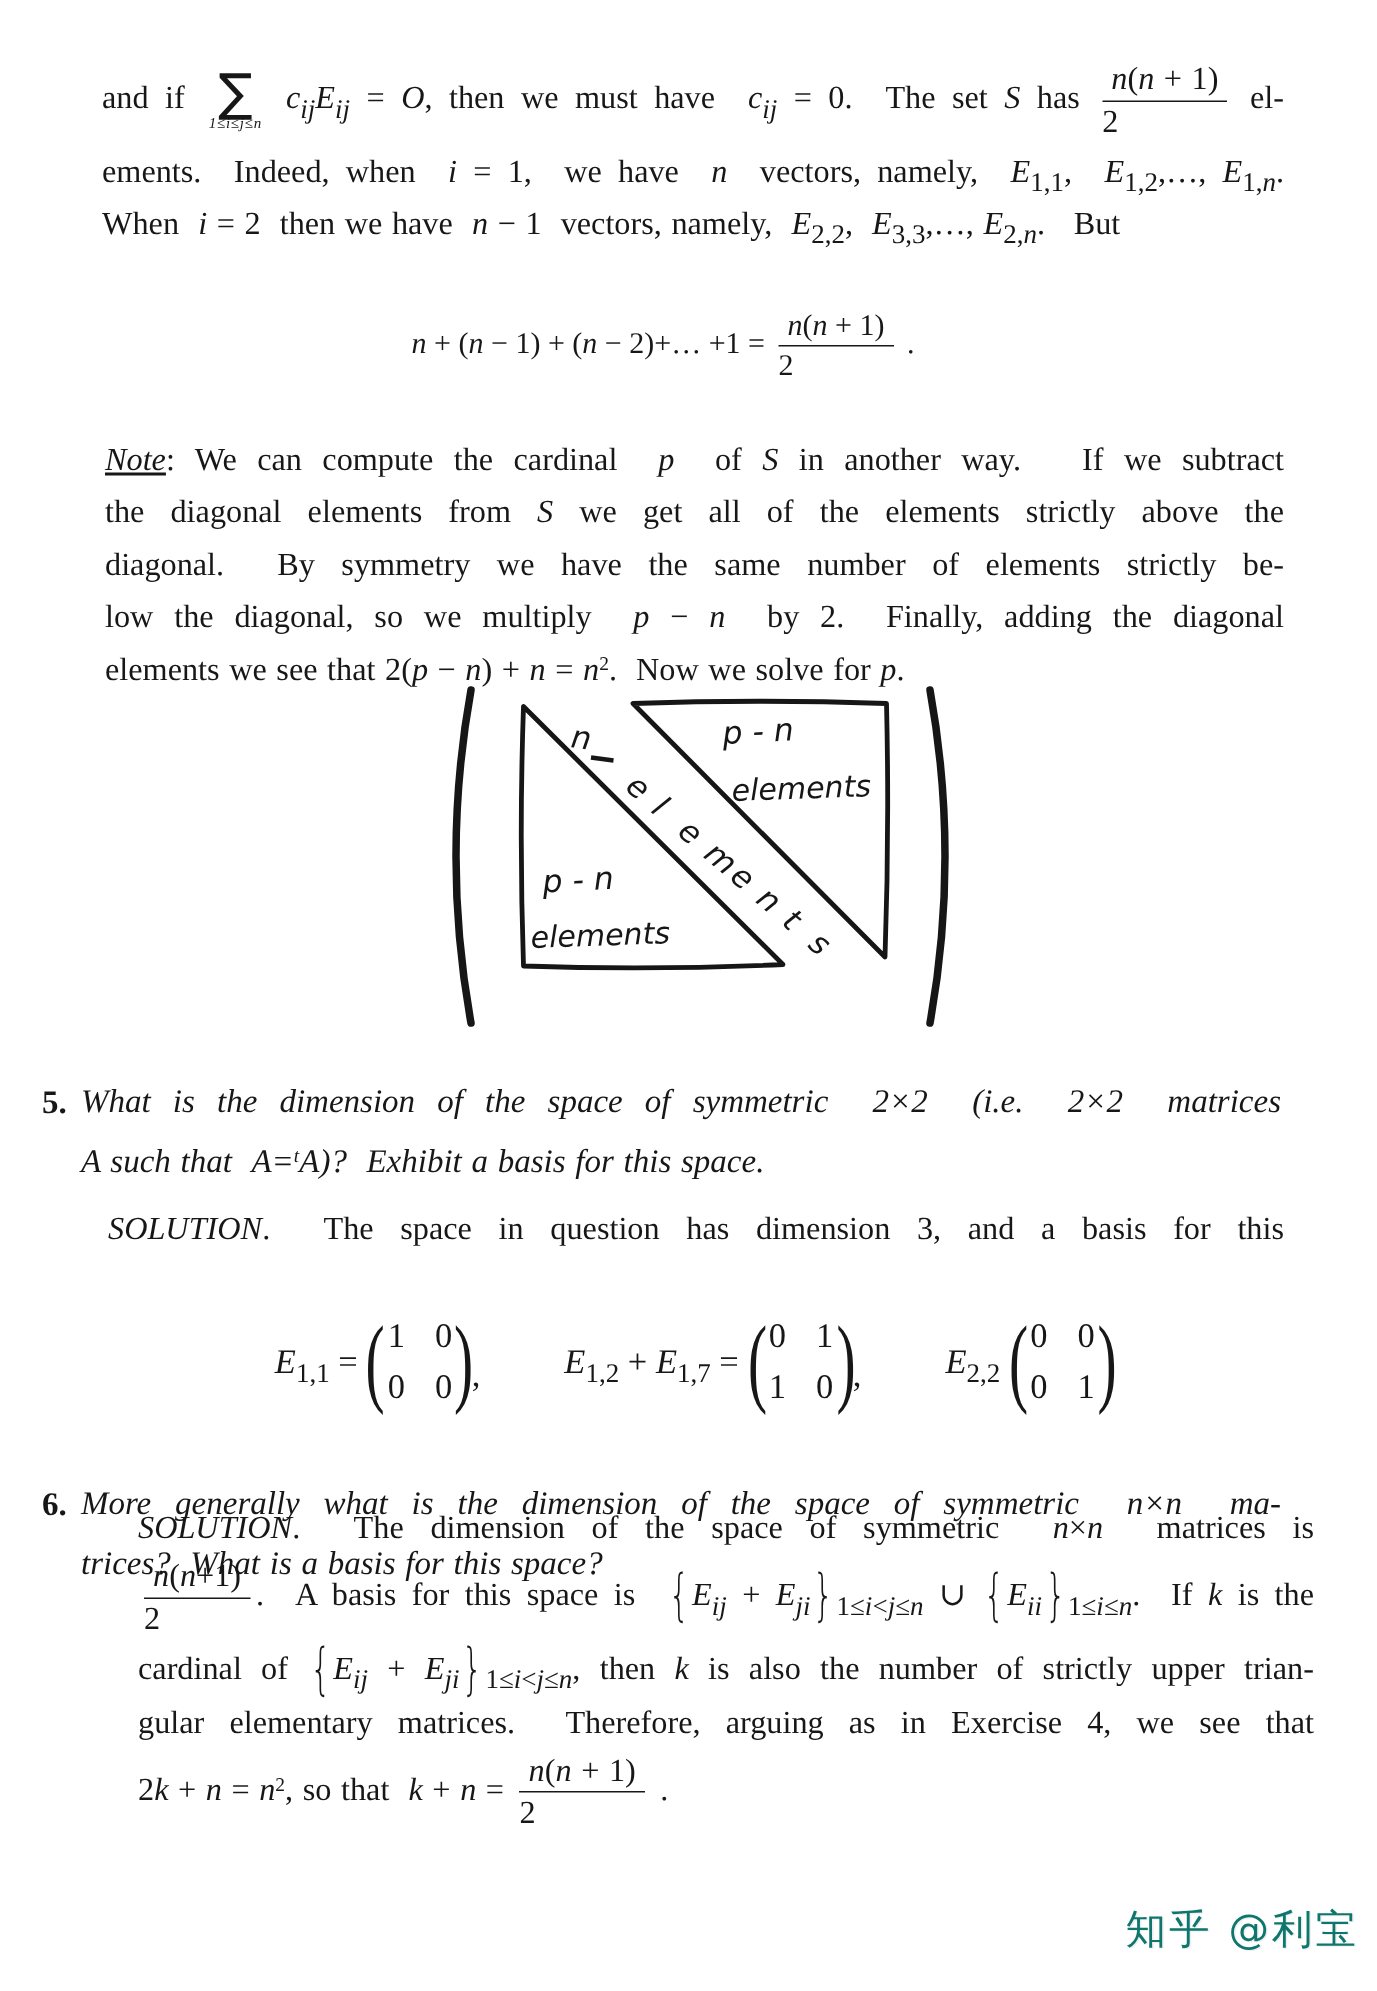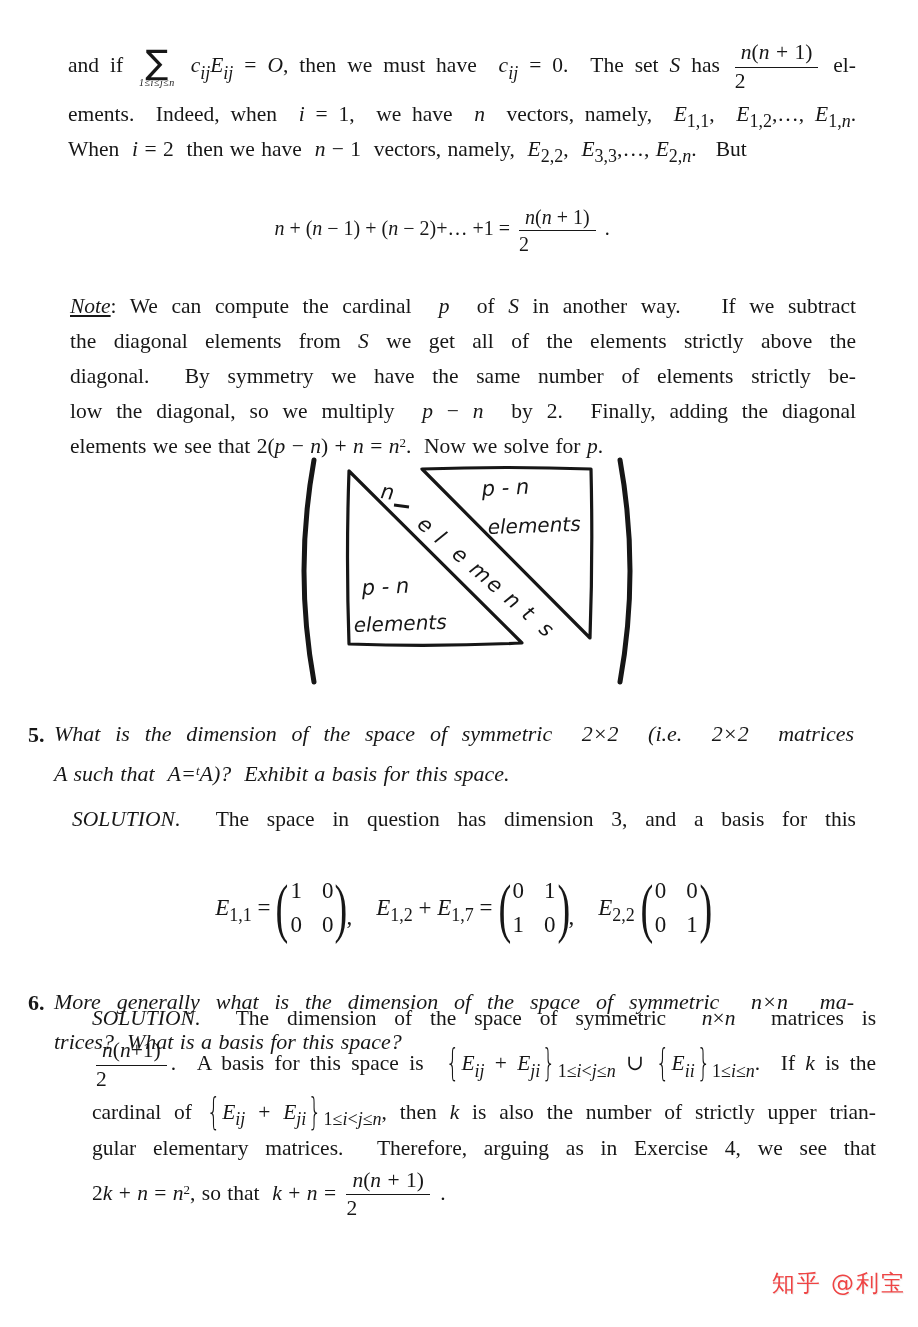--- a/index.html
+++ b/index.html
@@ -37,21 +37,21 @@
   .slim{font-size:10px;font-style:italic;margin-top:1px;letter-spacing:0.5px;}
   .ul{text-decoration:underline;}
   .lbr{
     display:inline-block;font-family:"DejaVu Sans",sans-serif;
     font-size:112%;transform:scaleY(1.55) scaleX(.9);
     vertical-align:-2px;margin:0 1px;font-weight:300;
   }
   
   .mats{
     position:absolute;left:70px;width:786px;display:flex;
-    justify-content:center;align-items:center;gap:24px;
+    justify-content:center;align-items:center;gap:56px;
   }
   .mat{display:inline-flex;align-items:center;font-size:23px;}
   .mpre{margin-right:8px;white-space:nowrap;}
   .paren{
     display:inline-block;font-size:66px;line-height:0.9;font-weight:400;
     transform:scaleX(.58);margin:0 -7px;
   }
   .mgrid{
     display:inline-grid;grid-template-columns:auto auto;
     column-gap:20px;row-gap:8px;text-align:center;margin:0 4px;
@@ -62,22 +62,22 @@
   .ink{fill:none;stroke:#161616;stroke-width:5;stroke-linecap:round;}
   .ink2{fill:none;stroke:#161616;stroke-width:3.2;stroke-linejoin:round;stroke-linecap:round;}
   .hand{
     font-family:"DejaVu Sans",sans-serif;font-size:21px;font-style:italic;
     fill:#161616;
   }
   .hand.small{font-size:20px;}
   
   .wm{
     position:absolute;right:12px;top:1268px;
-    font-family:"DejaVu Sans",sans-serif;font-size:23px;letter-spacing:2px;
-    color:#ef4444;text-shadow:1px 1px 0 #efefef;
+    font-family:"DejaVu Sans",sans-serif;font-size:27px;letter-spacing:2px;
+    color:#0f766e;text-shadow:1px 1px 0 #efefef;
   }
 </style>
 </head>
 <body>
 
 <div class="sheet">
 
   <div class="para" style="top:38px;left:68px;width:788px;">
       <div class="pline just">and if <span class="sum">
           <span class="sig">∑</span>

